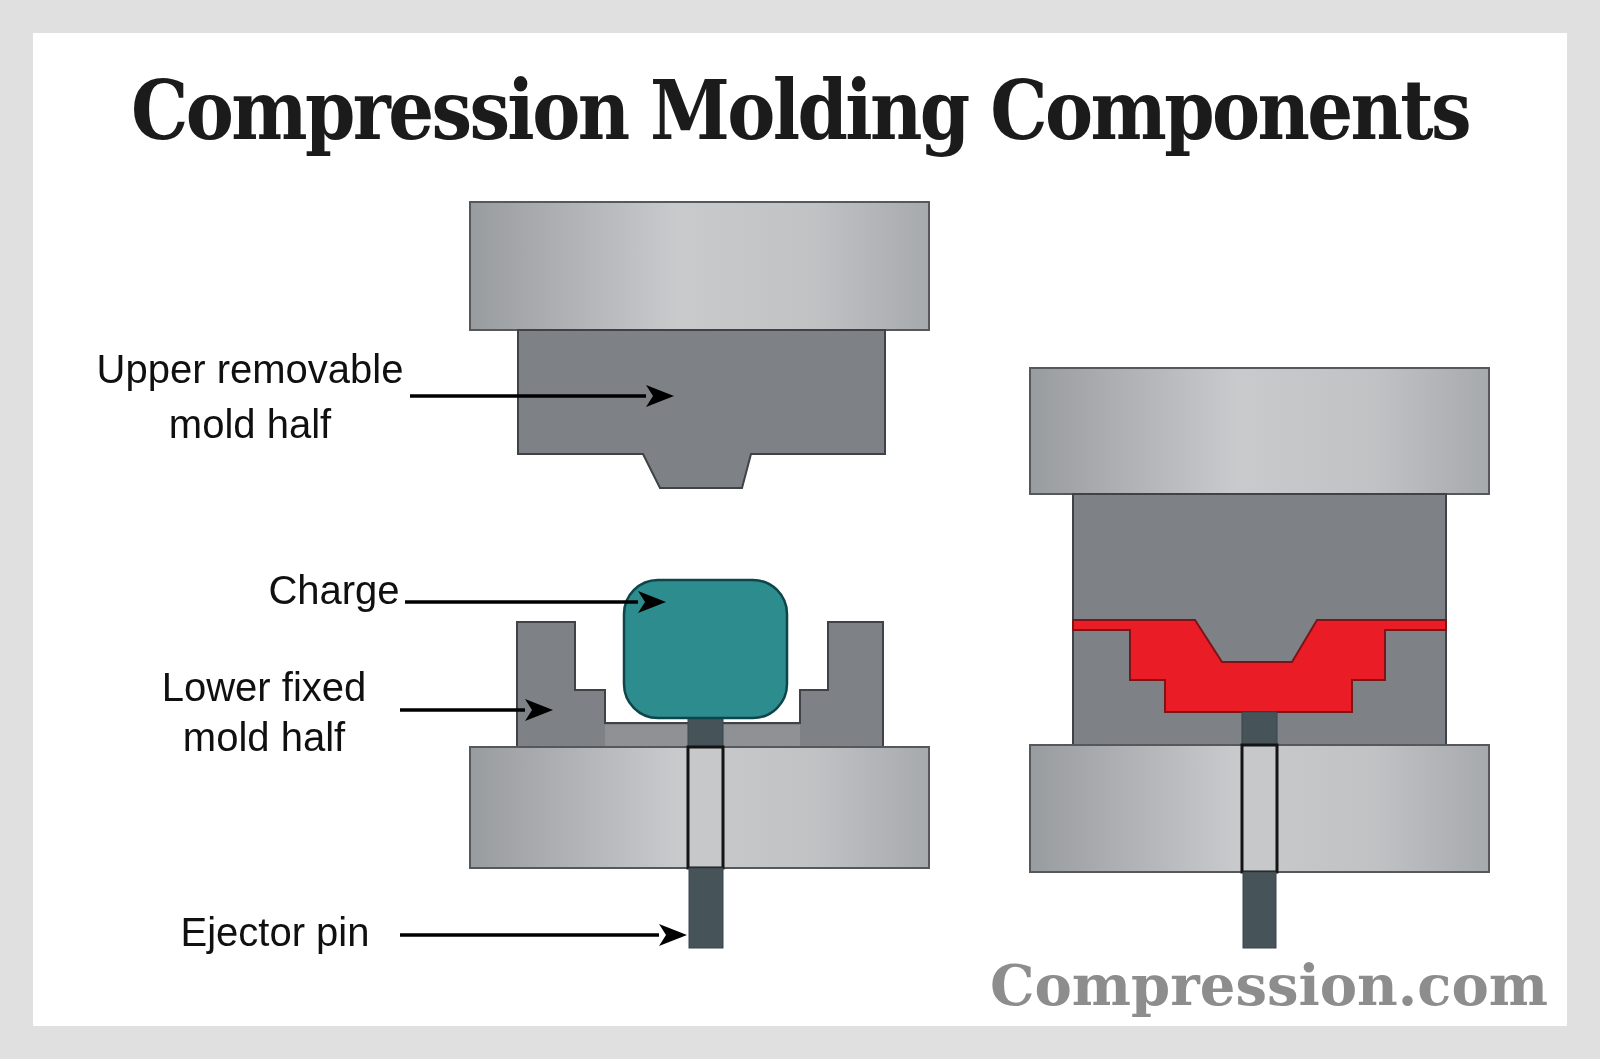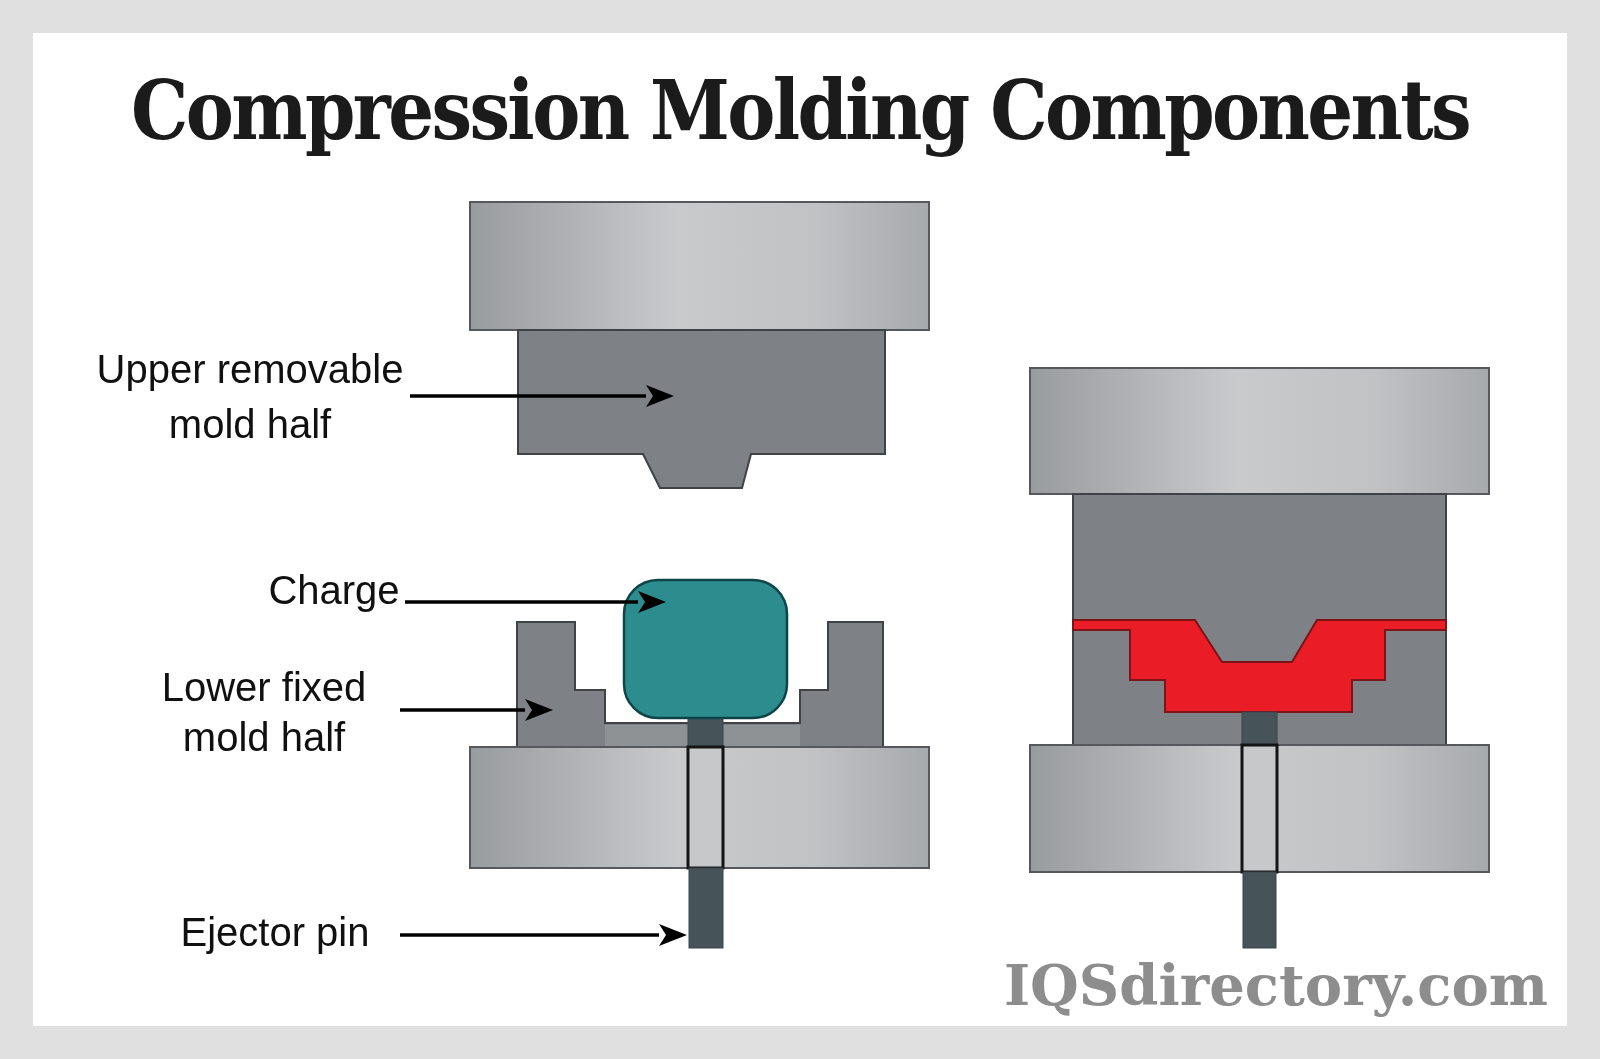--- a/index.html
+++ b/index.html
@@ -81,14 +81,14 @@
       <text class="lbl" x="264" y="701">Lower fixed</text>
       <text class="lbl" x="264" y="751">mold half</text>
       <line class="arrow" x1="400" y1="710" x2="525" y2="710" marker-end="url(#ah)"></line>
 
       <text class="lbl" x="275" y="946">Ejector pin</text>
       <line class="arrow" x1="400" y1="935" x2="659" y2="935" marker-end="url(#ah)"></line>
     </g>
   </svg>
 
   <div class="title">Compression Molding Components</div>
-  <div class="watermark">IQSdirectory.com</div>
+  <div class="watermark">Compression.com</div>
 </div>
 
 </body></html>

